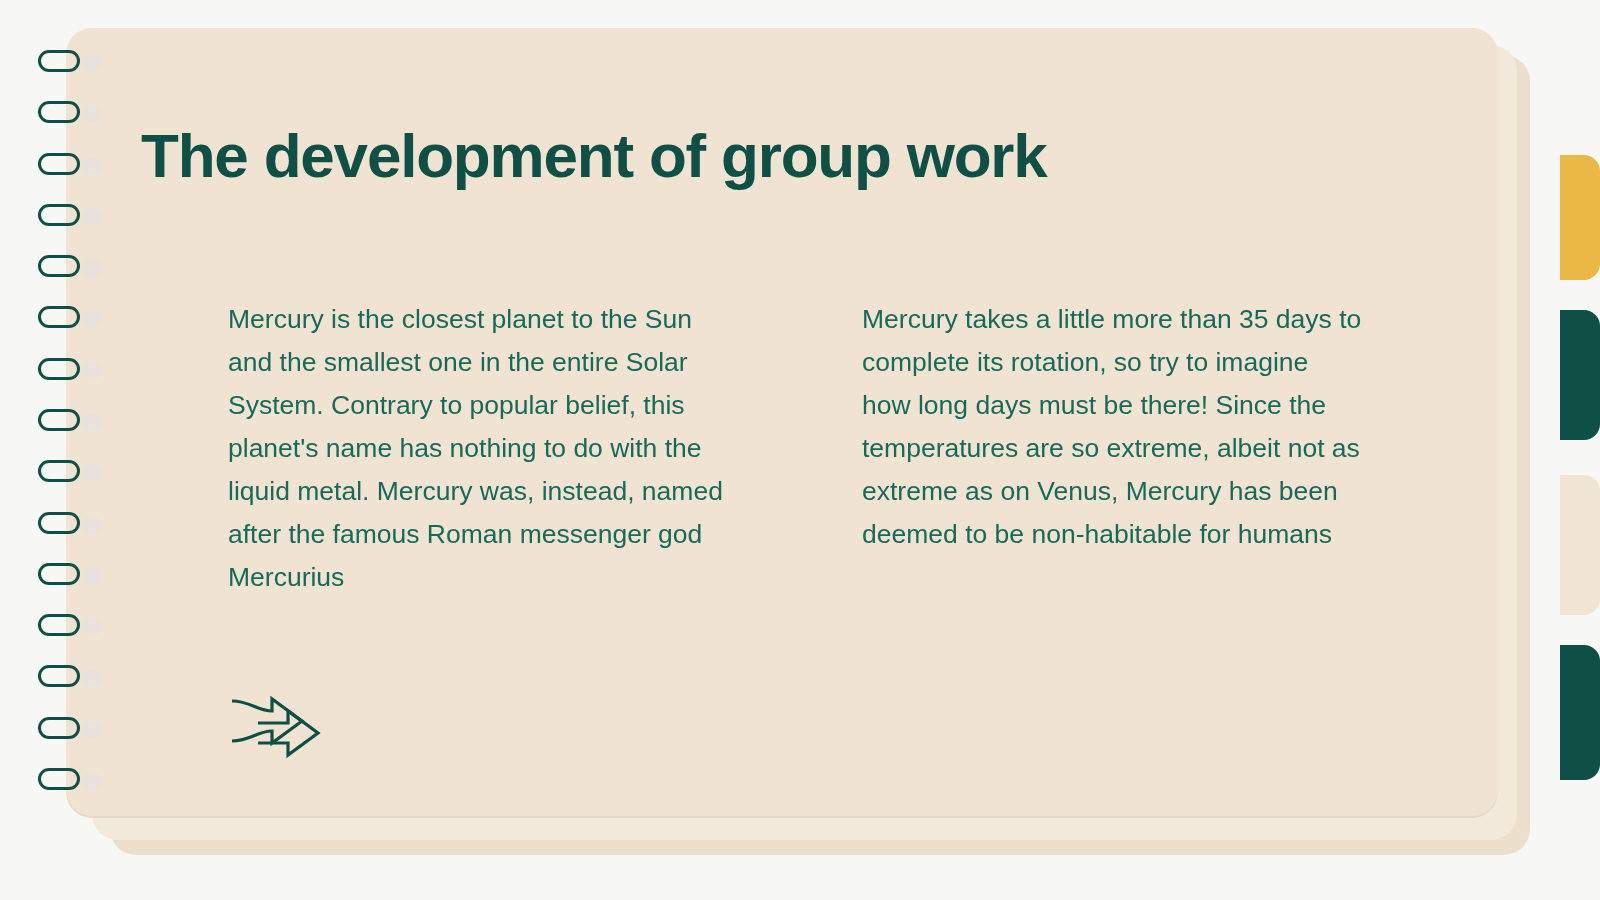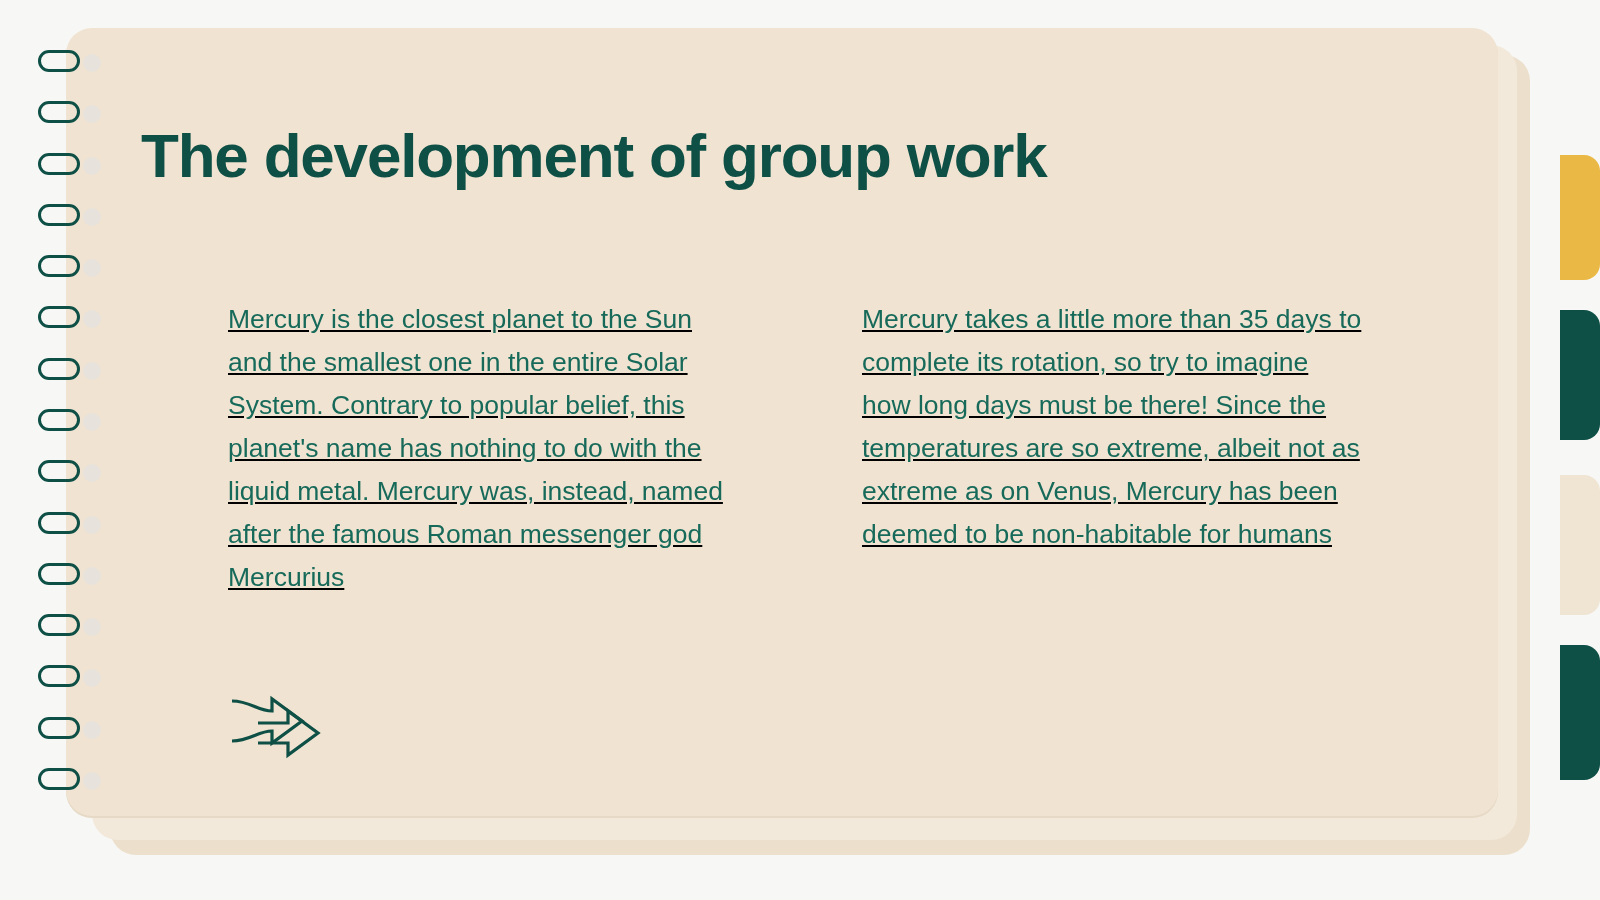--- a/index.html
+++ b/index.html
@@ -122,21 +122,20 @@
     white-space: nowrap;
   }
 
   .columns {
     position: absolute;
     left: 228px;
     top: 298px;
     width: 1180px;
     display: flex;
     gap: 134px;
-    text-decoration: underline;
   }
   .column {
     width: 500px;
     font-size: 26.5px;
     line-height: 1.62;
     color: #176a5a;
   }
   .column p {
     margin: 0;
   }

